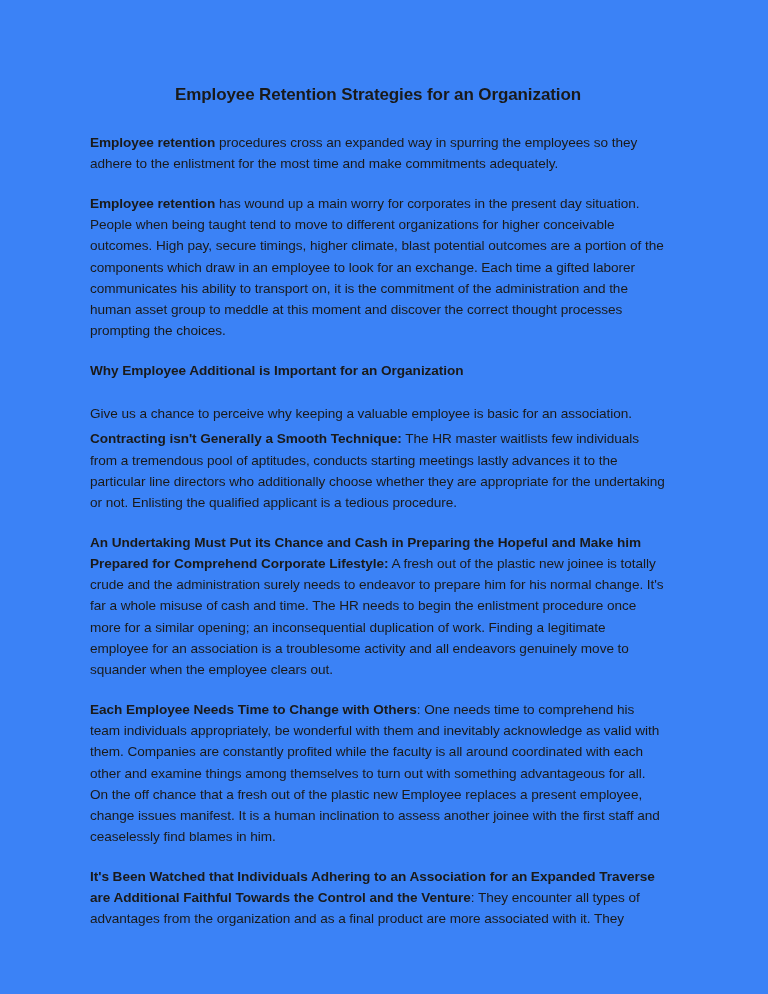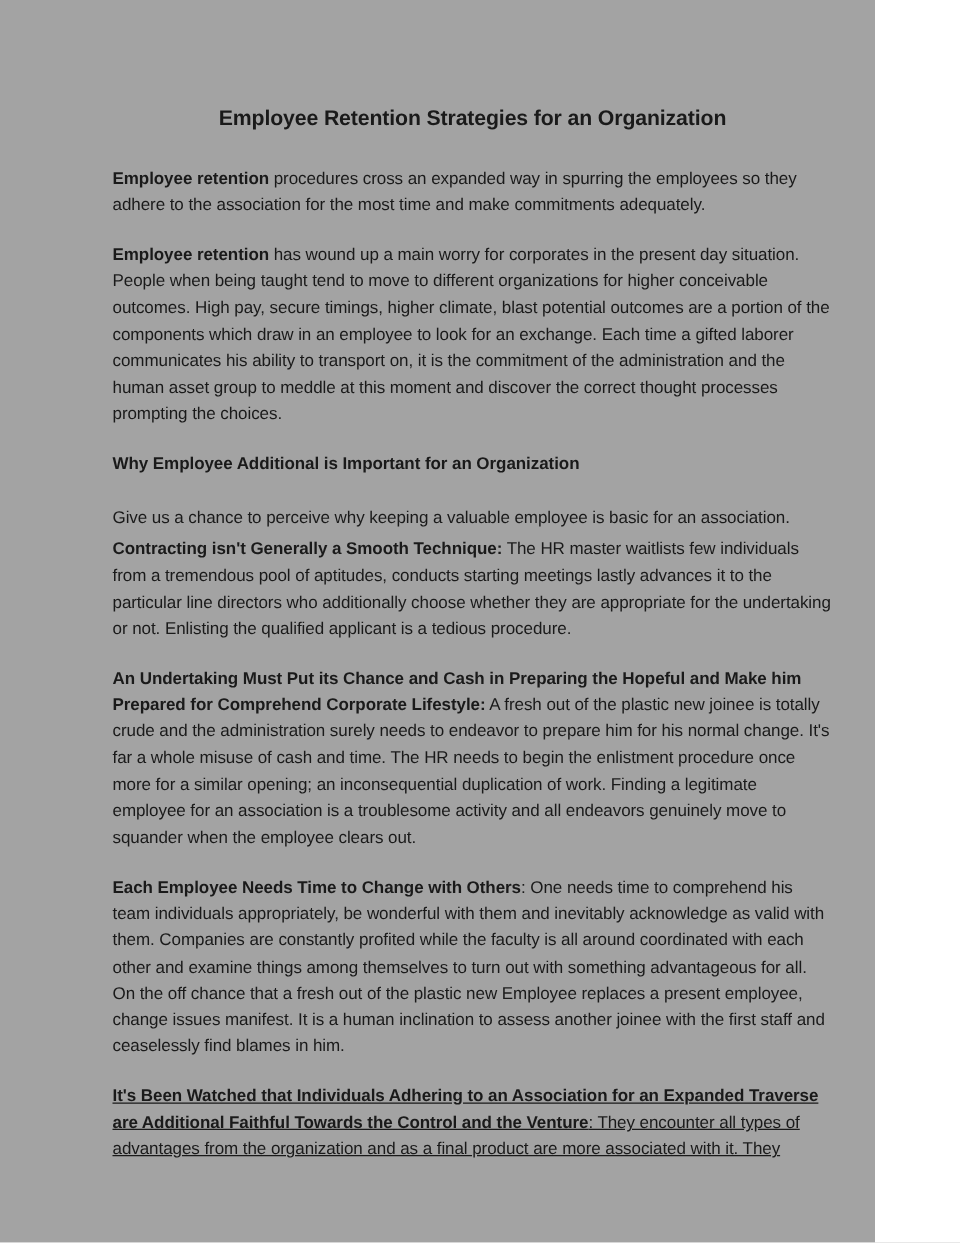--- a/index.html
+++ b/index.html
@@ -10,23 +10,23 @@
   body {
     width: 768px;
     height: 994px;
     overflow: hidden;
     font-family: "Liberation Sans", sans-serif;
     color: #1a1a1a;
     -webkit-font-smoothing: antialiased;
   }
   .page {
     position: relative;
-    width: 700px;
+    width: 768px;
     height: 994px;
-    background: #a3a3a3;
+    background: #3b82f6;
     box-sizing: border-box;
   }
   .content {
     position: absolute;
     left: 90px;
     top: 84px;
     width: 576px;
   }
   .doc-title {
     font-size: 17px;
@@ -49,33 +49,32 @@
     margin-top: 4px;
   }
   .para.plain-indent {
     margin-bottom: 4px;
   }
   .lead {
     font-weight: bold;
   }
   .para-clipped {
     margin-bottom: 0;
-    text-decoration: underline;
   }
 </style>
 </head>
 <body>
 
 <div class="page">
   <div class="content">
 
     <h1 class="doc-title">Employee Retention Strategies for an Organization</h1>
 
     <p class="para">
-      <span class="lead">Employee retention</span><span> procedures cross an expanded way in spurring the employees so they adhere to the association for the most time and make commitments adequately.</span>
+      <span class="lead">Employee retention</span><span> procedures cross an expanded way in spurring the employees so they adhere to the enlistment for the most time and make commitments adequately.</span>
     </p>
 
     <p class="para">
       <span class="lead">Employee retention</span><span> has wound up a main worry for corporates in the present day situation. People when being taught tend to move to different organizations for higher conceivable outcomes. High pay, secure timings, higher climate, blast potential outcomes are a portion of the components which draw in an employee to look for an exchange. Each time a gifted laborer communicates his ability to transport on, it is the commitment of the administration and the human asset group to meddle at this moment and discover the correct thought processes prompting the choices.</span>
     </p>
 
     <p class="para section-heading">
       <span>Why Employee Additional is Important for an Organization</span>
     </p>
 

